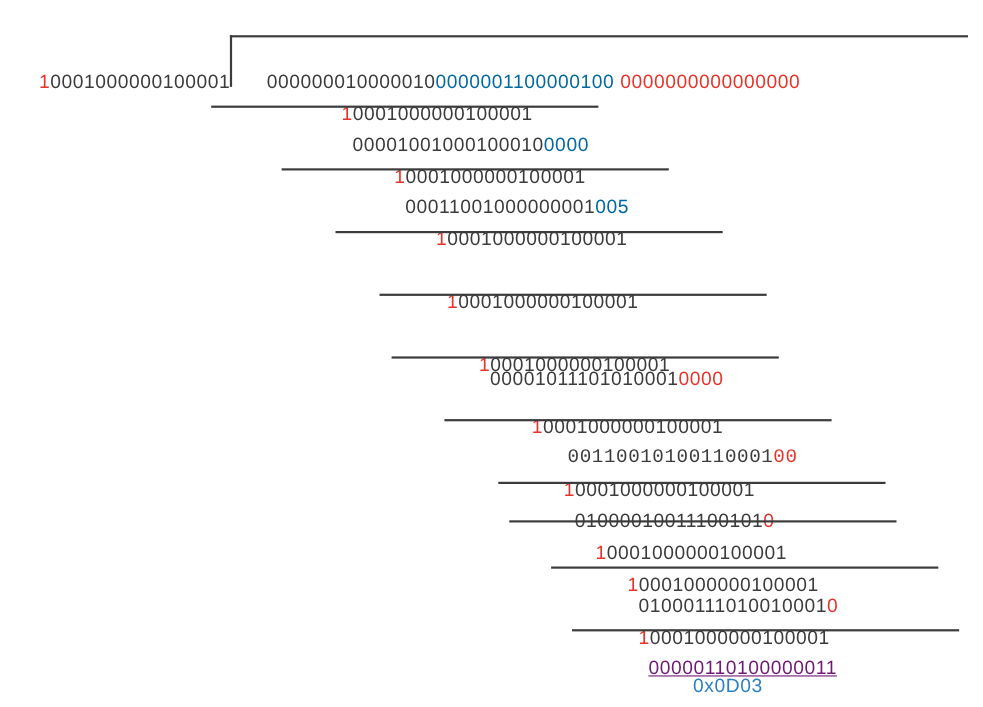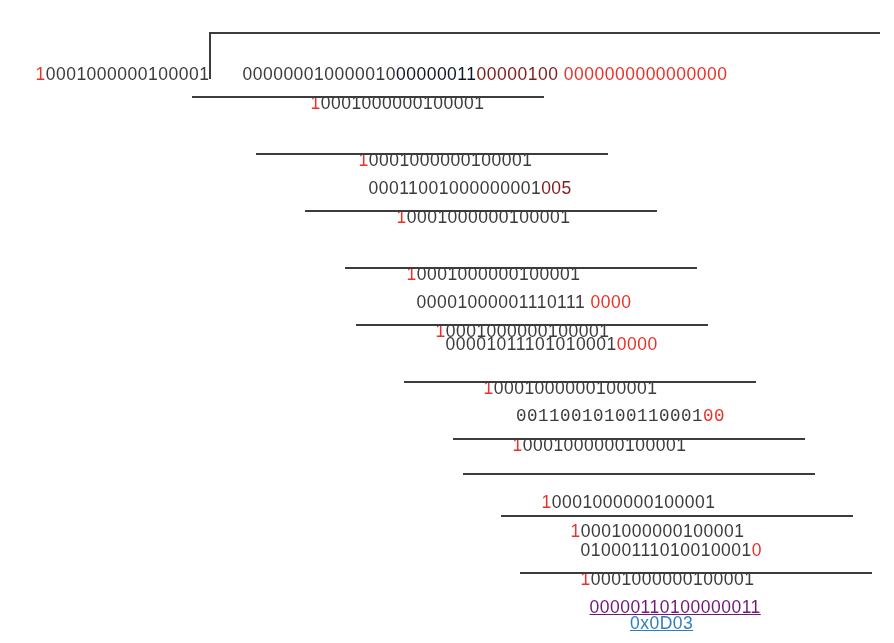--- a/index.html
+++ b/index.html
@@ -22,22 +22,22 @@
     white-space: pre;
     font-family: "Liberation Sans", sans-serif;
     font-size: 17.5px;
     letter-spacing: 0.5px;
     line-height: 20px;
     color: #3c3c3c;
   }
   .bitrow .seg { display: inline; }
   .seg.black  { color: #3c3c3c; }
   .seg.red    { color: #e8332a; }
-  .seg.green  { color: #0f172a; }
-  .seg.orange { color: #7f1d1d; margin-top: 28px; }
+  .seg.green  { color: #0369a1; }
+  .seg.orange { color: #0369a1; margin-top: 28px; }
   .seg.blue   { color: #701a75; text-decoration: underline; }
   .seg.gap    { color: transparent; }
 
   
   .rule {
     position: absolute;
     height: 0;
     border-top: 2px solid #3c3c3c;
   }
 
@@ -75,41 +75,41 @@
   <div class="bracket-top" style="left:209px; top:32px; width:671px;"></div>
 
   <div class="bitrow" style="left:221px; top:44px;">
     <span class="seg black">000000010000010</span><span class="seg green">00000011</span><span class="seg orange">00000100</span><span class="seg gap"> </span><span class="seg red">0000000000000000</span>
   </div>
 
   <div class="bitrow" style="left:289px; top:73px;">
     <span class="seg red">1</span><span class="seg black">0001000000100001</span>
   </div>
   <div class="rule" style="left:192px; top:96px; width:352px;"></div>
+  <div class="bitrow" style="left:299px; top:101px;">
+    <span class="seg black">00001001000100010</span><span class="seg orange">0000</span>
+  </div>
 
   <div class="bitrow" style="left:337px; top:130px;">
     <span class="seg red">1</span><span class="seg black">0001000000100001</span>
   </div>
   <div class="rule" style="left:256px; top:153px; width:352px;"></div>
   <div class="bitrow" style="left:347px; top:158px;">
     <span class="seg black">00011001000000001</span><span class="seg orange">005</span>
   </div>
 
   <div class="bitrow" style="left:375px; top:187px;">
     <span class="seg red">1</span><span class="seg black">0001000000100001</span>
   </div>
   <div class="rule" style="left:305px; top:210px; width:352px;"></div>
 
   <div class="bitrow" style="left:385px; top:244px;">
     <span class="seg red">1</span><span class="seg black">0001000000100001</span>
   </div>
   <div class="rule" style="left:345px; top:267px; width:352px;"></div>
-  <div class="bitrow" style="left:395px; top:272px;">
-    <span class="seg black">00001000001110111</span><span class="seg gap"> </span><span class="seg red">0000</span>
-  </div>
 
   <div class="bitrow" style="left:414px; top:301px;">
     <span class="seg red">1</span><span class="seg black">0001000000100001</span>
   </div>
   <div class="rule" style="left:356px; top:324px; width:352px;"></div>
   <div class="bitrow" style="left:424px; top:314px;">
     <span class="seg black">00001011101010001</span><span class="seg red">0000</span>
   </div>
 
   <div class="bitrow" style="left:462px; top:358px;">
@@ -117,20 +117,23 @@
   </div>
   <div class="rule" style="left:404px; top:381px; width:352px;"></div>
   <div class="bitrow" style="left:472px; top:386px;font-family:Liberation Mono, monospace;">
     <span class="seg black">00110010100110001</span><span class="seg red">00</span>
   </div>
 
   <div class="bitrow" style="left:491px; top:415px;">
     <span class="seg red">1</span><span class="seg black">0001000000100001</span>
   </div>
   <div class="rule" style="left:453px; top:438px; width:352px;"></div>
+  <div class="bitrow" style="left:501px; top:443px;">
+    <span class="seg black">01000010011100101</span><span class="seg red">0</span>
+  </div>
 
   <div class="bitrow" style="left:520px; top:472px;">
     <span class="seg red">1</span><span class="seg black">0001000000100001</span>
   </div>
   <div class="rule" style="left:463px; top:473px; width:352px;"></div>
 
   <div class="bitrow" style="left:549px; top:501px;">
     <span class="seg red">1</span><span class="seg black">0001000000100001</span>
   </div>
   <div class="rule" style="left:501px; top:515px; width:352px;"></div>
@@ -139,15 +142,15 @@
   </div>
 
   <div class="bitrow" style="left:559px; top:549px;">
     <span class="seg red">1</span><span class="seg black">0001000000100001</span>
   </div>
   <div class="rule" style="left:520px; top:572px; width:352px;"></div>
   <div class="bitrow" style="left:568px; top:577px;">
     <span class="seg blue">00000110100000011</span>
   </div>
 
-  <div class="hexlabel" style="left:630px; top:613px;text-decoration:underline;">0x0D03</div>
+  <div class="hexlabel" style="left:630px; top:613px;">0x0D03</div>
 
 </div>
 
 </body></html>

